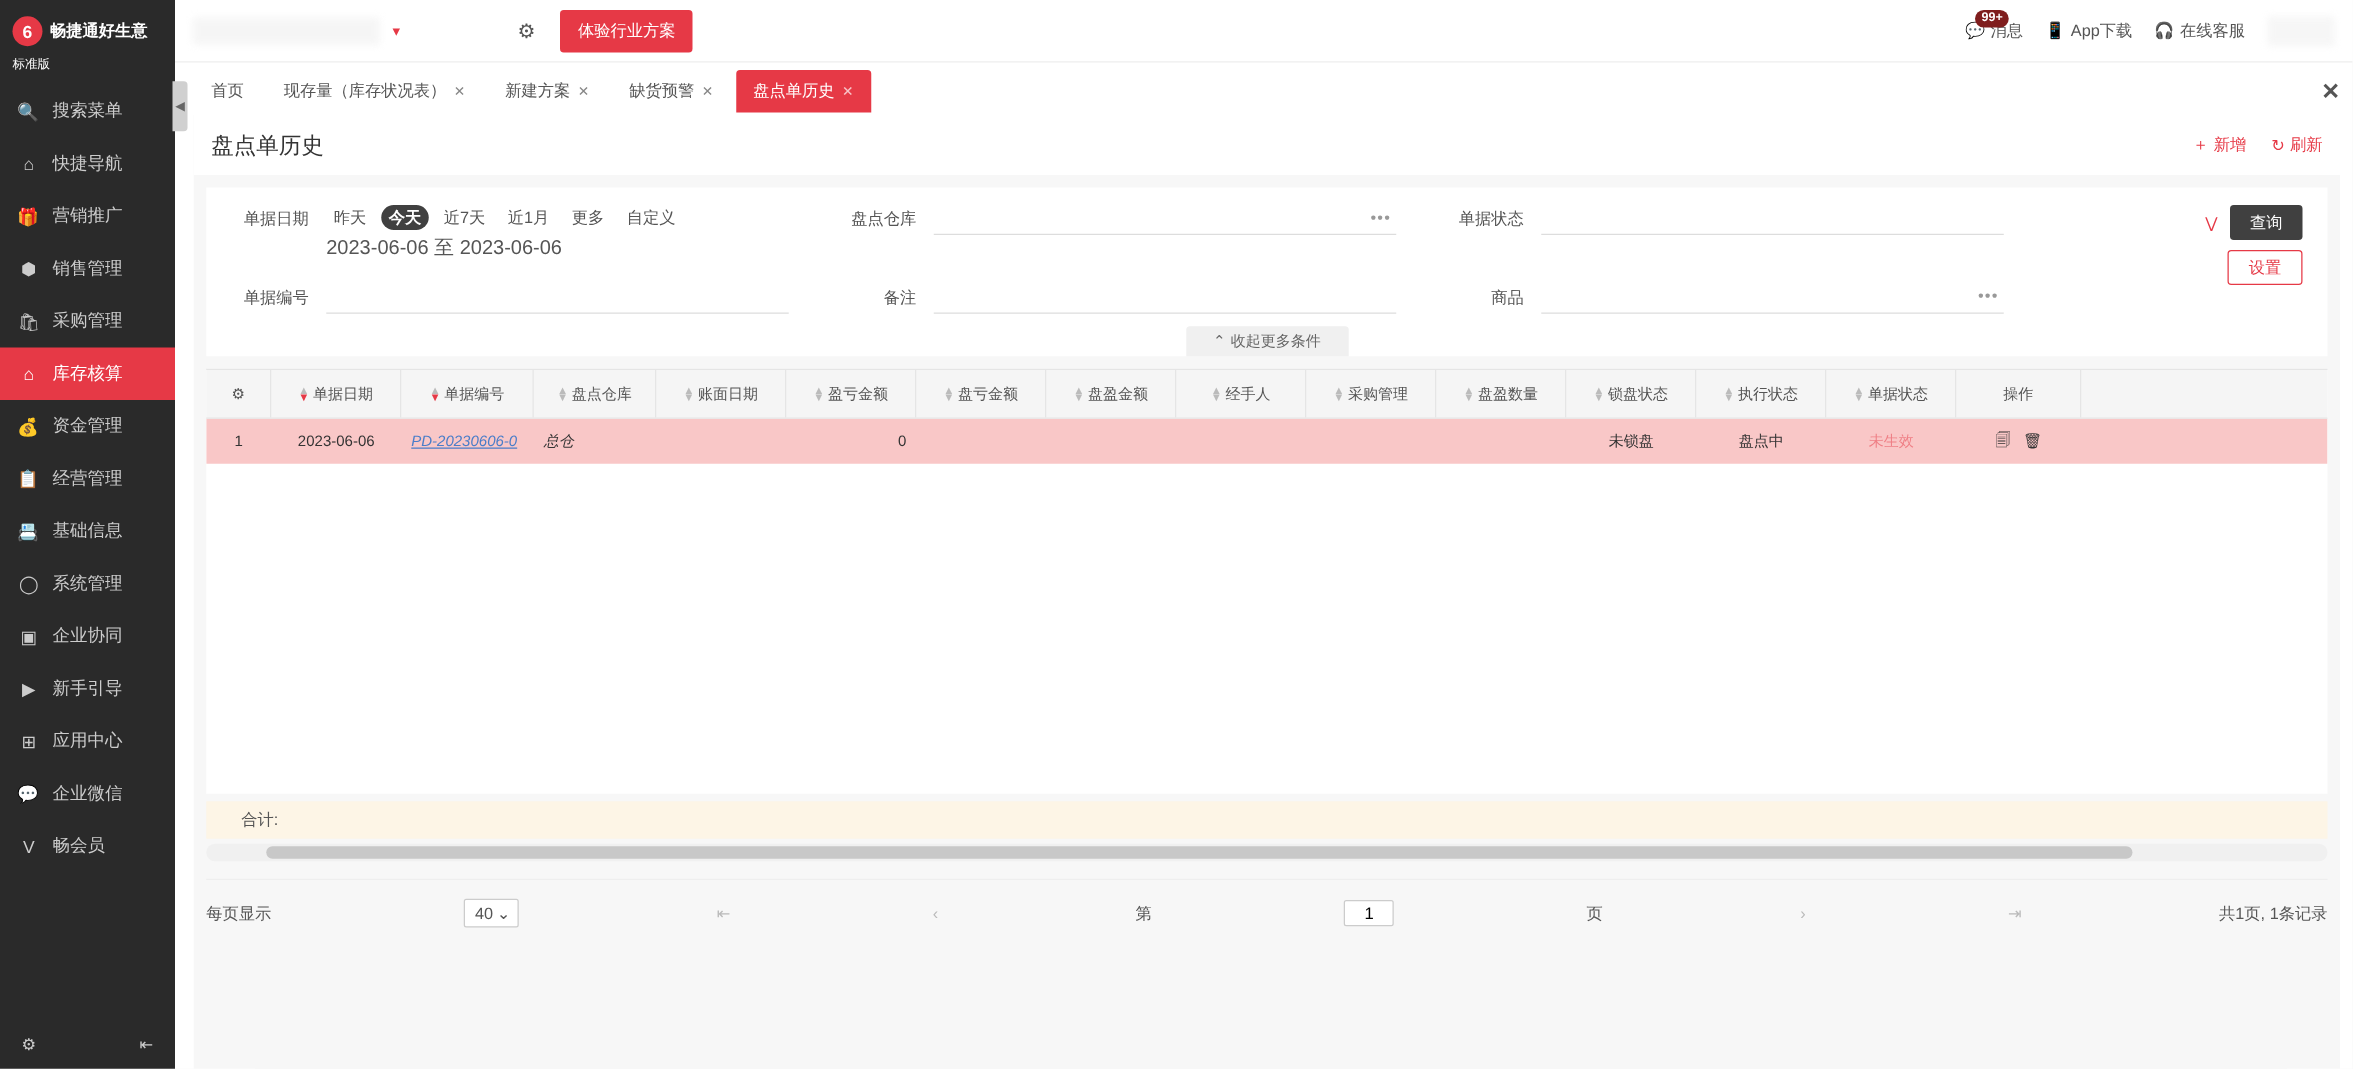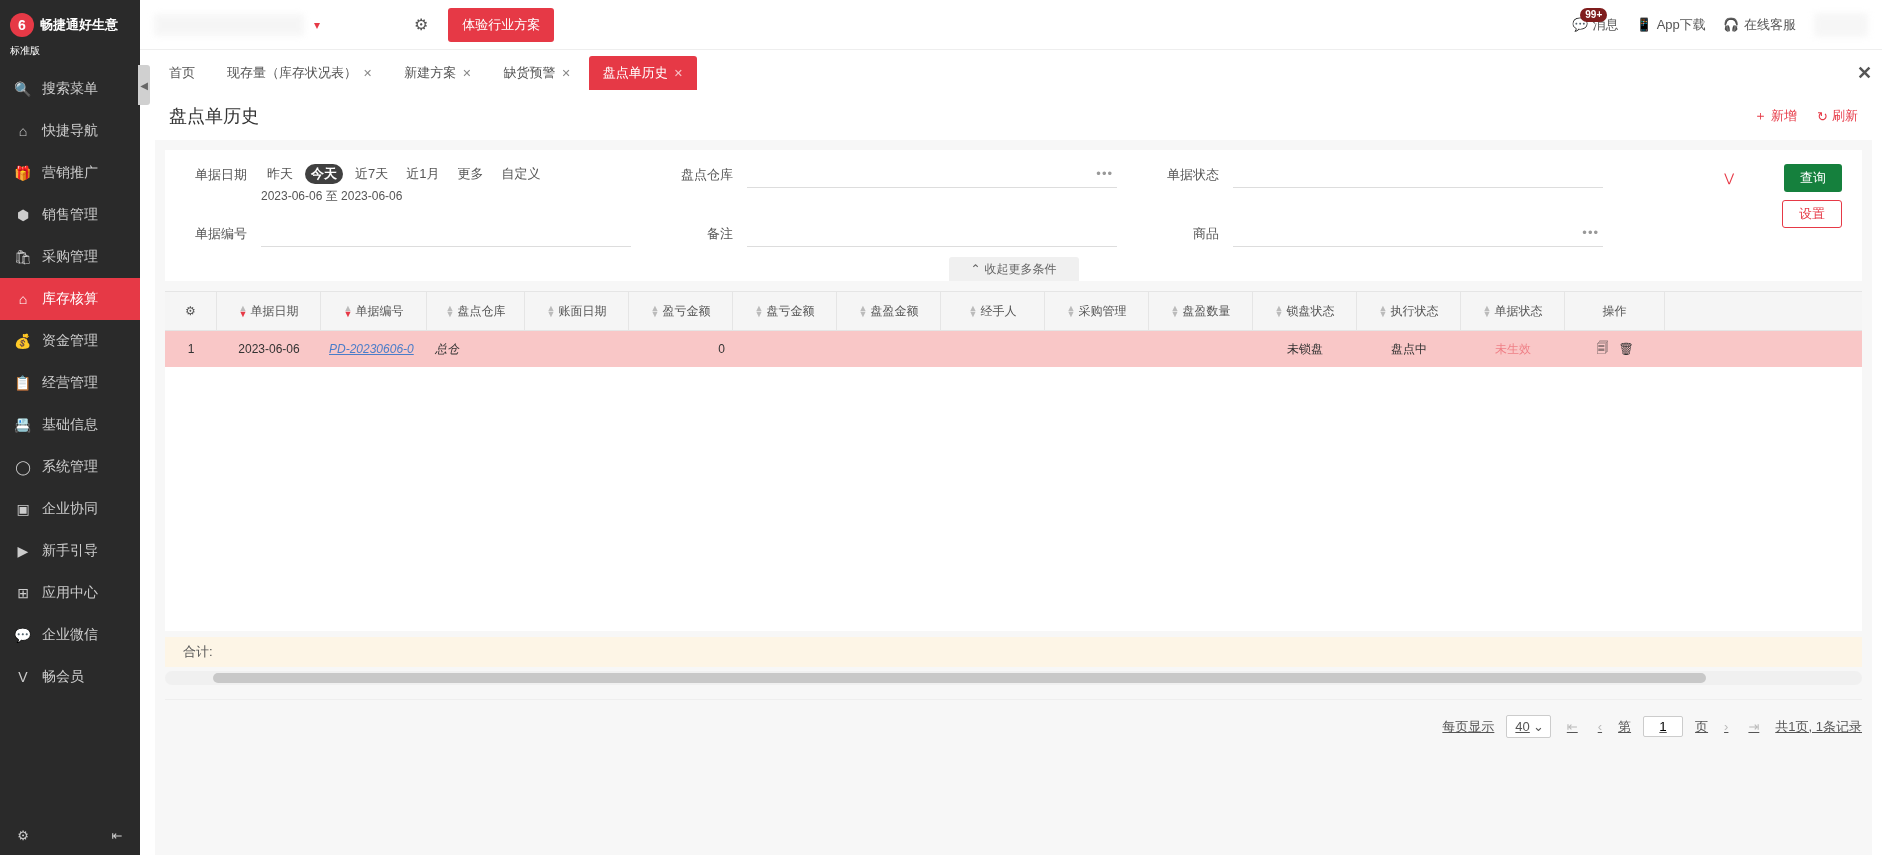--- a/index.html
+++ b/index.html
@@ -47,51 +47,51 @@
 
 .filter-panel { margin: 10px; background: #fff; padding: 14px 20px 0 20px; position: relative; }
 .filter-rows { display: flex; flex-direction: column; gap: 18px; }
 .filter-row { display: flex; gap: 40px; }
 .filter-cell { display: flex; align-items: flex-start; gap: 14px; }
 .filter-label { width: 62px; text-align: right; color: #555; font-size: 13px; padding-top: 2px; }
 .filter-body { width: 370px; }
 .date-chips { display: flex; gap: 6px; align-items: center; flex-wrap: wrap; font-size: 13px; color: #555; }
 .date-chip { cursor: pointer; padding: 1px 6px; border-radius: 10px; }
 .date-chip.active { background: #404040; color: #fff; font-weight: bold; }
-.date-range { font-size: 12px; color: #555; margin-top: 4px; }
+.date-range { font-size: 16px; color: #555; margin-top: 4px; }
 .input-line { border: none; border-bottom: 1px solid #ddd; width: 370px; height: 24px; outline: none; font-size: 13px; background: transparent; }
 .input-line-wrap { position: relative; width: 370px; }
 .input-ellipsis { position: absolute; right: 4px; top: 2px; color: #999; cursor: pointer; letter-spacing: 1px; }
 .filter-buttons { position: absolute; right: 20px; top: 14px; display: flex; flex-direction: column; gap: 8px; align-items: flex-end; }
 .filter-btn-row { display: flex; align-items: center; gap: 10px; }
 .caret-red { color: #e63946; font-size: 12px; cursor: pointer; }
-.btn-primary { background: #15803d; color: #fff; border: none; padding: 5px 16px; border-radius: 3px; font-size: 13px; cursor: pointer; margin-left: 40px; }
+.btn-primary { background: #404040; color: #fff; border: none; padding: 5px 16px; border-radius: 3px; font-size: 13px; cursor: pointer; }
 .btn-outline { background: #fff; color: #e63946; border: 1px solid #e63946; padding: 4px 16px; border-radius: 3px; font-size: 13px; cursor: pointer; }
 .collapse-bar { width: 130px; margin: 10px auto 0 auto; height: 24px; background: #f0f0f0; border-radius: 3px 3px 0 0; display: flex; align-items: center; justify-content: center; gap: 4px; color: #666; font-size: 12px; cursor: pointer; }
 
 
 .table-wrap { margin: 0 10px; background: #fff; }
 .thead { display: flex; height: 40px; background: #f5f5f5; border-top: 1px solid #e5e5e5; border-bottom: 1px solid #e5e5e5; font-size: 12px; color: #555; }
 .th { border-right: 1px solid #e5e5e5; display: flex; align-items: center; justify-content: center; gap: 3px; position: relative; }
 .sort-icon { font-size: 9px; color: #bbb; display: flex; flex-direction: column; line-height: 6px; }
 .sort-icon .down.active { color: #e63946; }
 .trow { display: flex; height: 36px; align-items: center; font-size: 12px; }
 .trow.hl { background: #f9c7c7; }
 .td { display: flex; align-items: center; justify-content: center; height: 100%; }
 .td.left { justify-content: flex-start; padding-left: 8px; font-style: italic; }
 .td.right { justify-content: flex-end; padding-right: 8px; }
 .link { color: #4a7dc9; text-decoration: underline; cursor: pointer; }
 .pink-badge { color: #e63946; opacity: .5; font-family: Liberation Mono, monospace; }
 .table-body { height: 300px; overflow: auto; }
-.total-row { display: flex; height: 30px; background: #fdf5e6; align-items: center; padding-left: 18px; font-size: 13px; color: #555; margin: 6px 10px 0 10px; }
+.total-row { display: flex; height: 30px; background: #fdf5e6; align-items: center; padding-left: 28px; font-size: 13px; color: #555; margin: 6px 10px 0 10px; }
 .hscroll { height: 14px; margin: 4px 10px 0 10px; background: #f0f0f0; border-radius: 7px; position: relative; }
 .hscroll-thumb { position: absolute; left: 48px; top: 2px; height: 10px; width: 88%; background: #c8c8c8; border-radius: 5px; }
 
 
-.pager-bar { margin: 14px 10px 0 10px; height: 44px; display: flex; align-items: center; justify-content: flex-end; gap: 12px; font-size: 13px; color: #555; border-top: 1px solid #eee; padding-top: 10px; text-decoration: underline; }
+.pager-bar { margin: 14px 10px 0 10px; height: 44px; display: flex; align-items: center; justify-content: space-between; gap: 12px; font-size: 13px; color: #555; border-top: 1px solid #eee; padding-top: 10px; }
 .pager-select { border: 1px solid #ccc; padding: 3px 20px 3px 8px; border-radius: 2px; background: #fff; position: relative; }
 .pager-nav { color: #bbb; cursor: pointer; padding: 0 4px; }
 .pager-input { width: 40px; border: 1px solid #ccc; text-align: center; padding: 2px; border-radius: 2px; }
 
 
 .c0{width:52px}.c1{width:104px}.c2{width:106px}.c3{width:98px}.c4{width:104px}.c5{width:104px}.c6{width:104px}.c7{width:104px}.c8{width:104px}.c9{width:104px}.c10{width:104px}.c11{width:104px}.c12{width:104px}.c13{width:104px}.c14{width:100px}
 </style>
 </head>
 <body>
 

